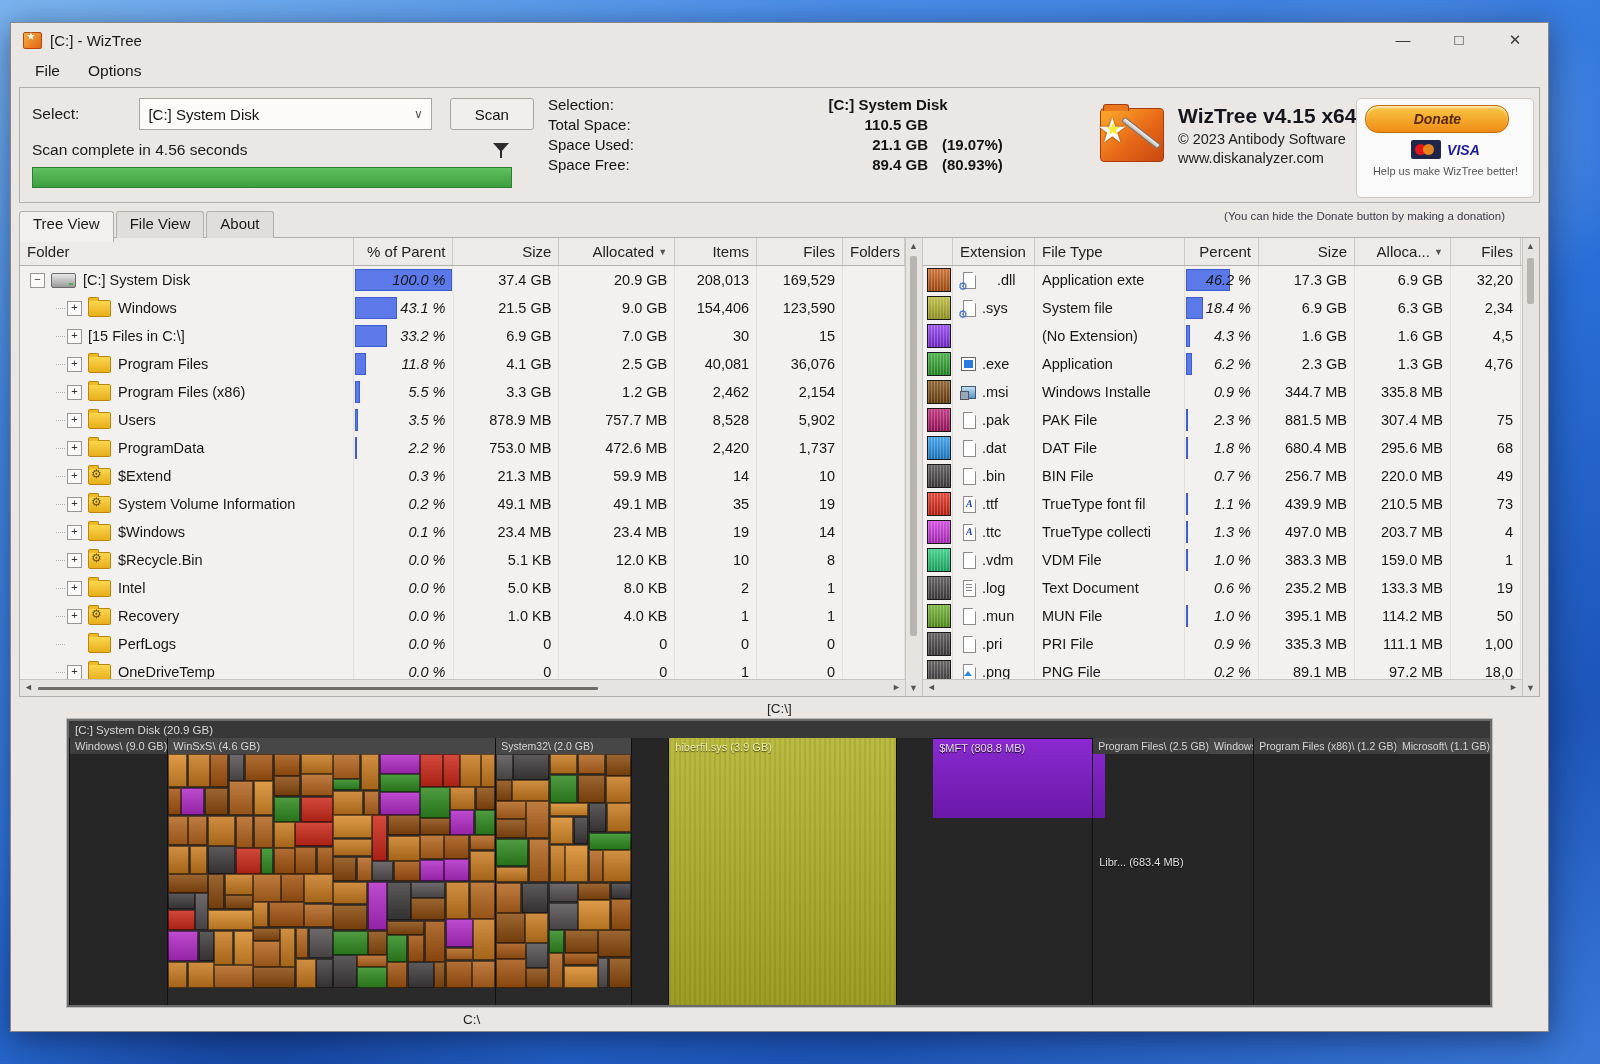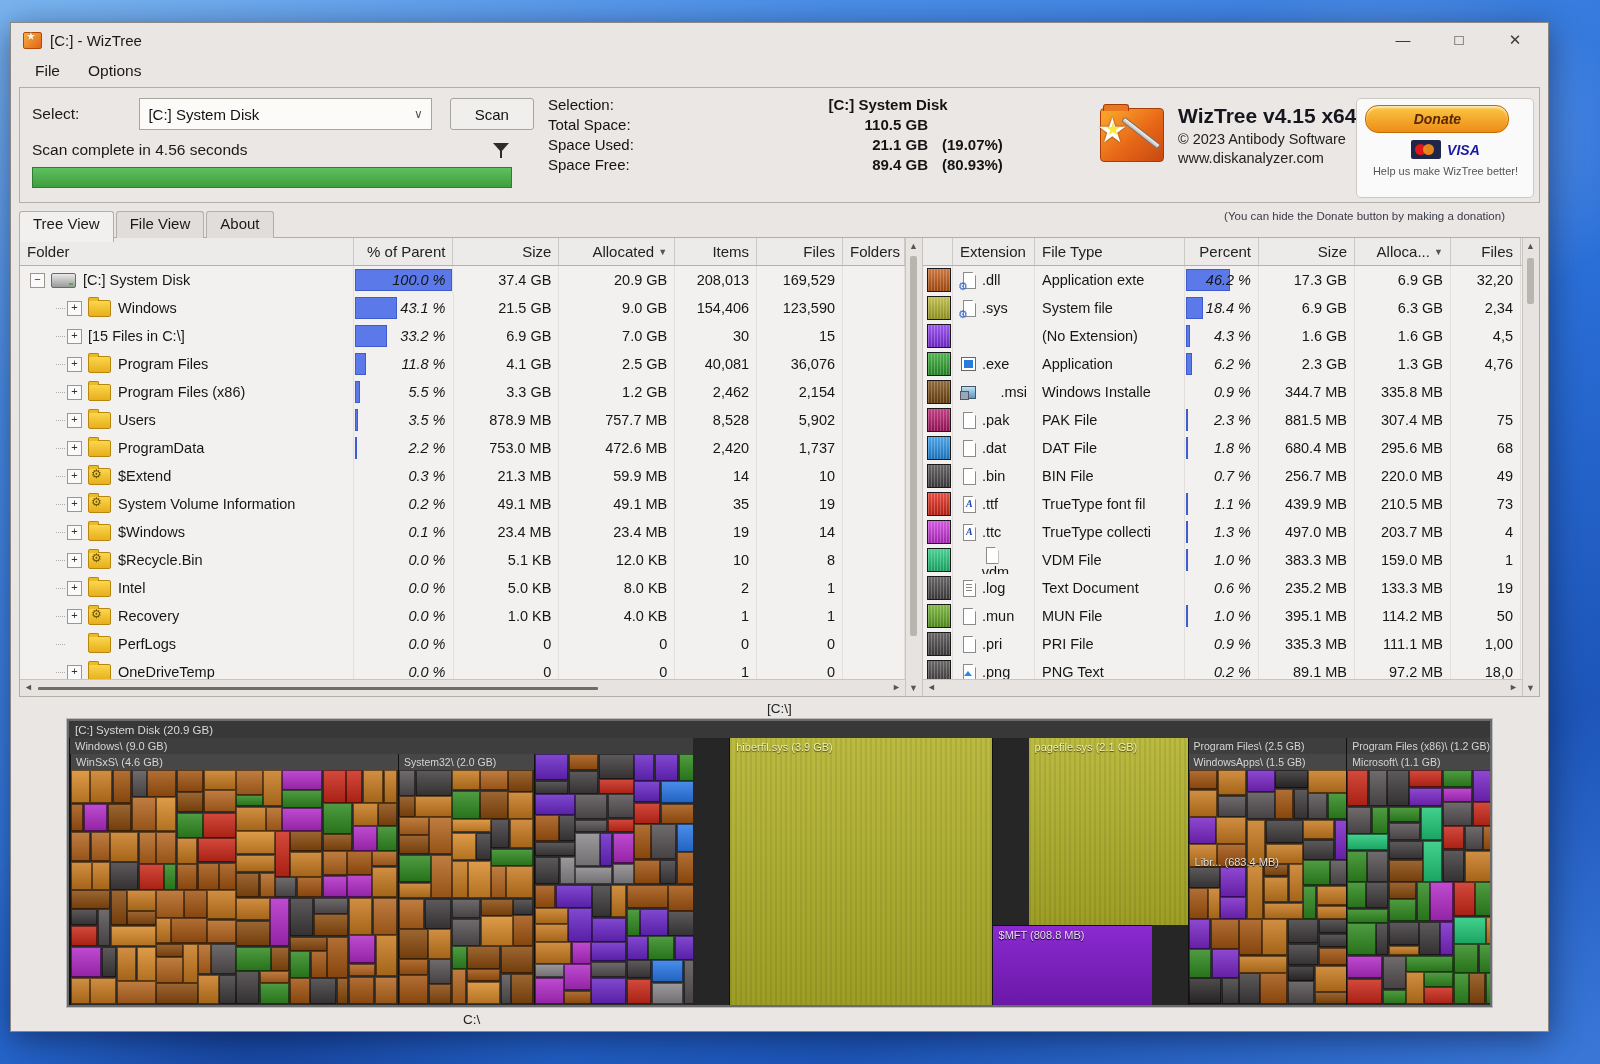--- a/index.html
+++ b/index.html
@@ -138,21 +138,21 @@
   .fi-text::after{content:"";position:absolute;left:6px;top:5px;width:6px;height:1px;background:#888;box-shadow:0 3px 0 #888,0 6px 0 #888;}
   .fi-img::after{content:"";position:absolute;left:4px;top:8px;border-left:4px solid transparent;border-right:4px solid transparent;border-bottom:5px solid #2a8ae0;}
 
   
   .tm-caption{flex:none;height:22px;display:flex;align-items:center;justify-content:center;font-size:13.5px;color:#222;}
   .tm-frame{flex:1;margin:0 56px 0 56px;border:2px solid #6a6a6a;outline:1px solid #bbb;background:#262626;
     position:relative;display:flex;flex-direction:column;overflow:hidden;}
   .tm-root-strip{flex:none;height:17px;background:#383838;color:#d8d8d8;font-size:11.5px;
     display:flex;align-items:center;padding-left:6px;}
   .tm-body{flex:1;display:flex;}
-  .tm-col{position:relative;border-left:1px solid #111;display:flex;flex-direction:column;}
+  .tm-col{position:relative;border-left:1px solid #111;display:flex;flex-direction:row;}
   .tm-strip{flex:none;height:16px;color:#d5d5d5;font-size:11px;display:flex;align-items:center;
     padding-left:5px;background:#3e3e3e;white-space:nowrap;overflow:hidden;}
   .tm-substrip{background:#474747;}
   .tm-subrow{flex:1;display:flex;}
   .tm-subcol{position:relative;border-left:1px solid #111;display:flex;flex-direction:column;}
   .mosaic{flex:1;position:relative;overflow:hidden;background:#2a2a2a;}
   .tile{position:absolute;box-shadow:inset 0 0 0 1px rgba(0,0,0,.5);
     background-image:linear-gradient(rgba(255,255,255,.16),rgba(0,0,0,.18));}
   .olive{background:#b2b32a;background-image:repeating-linear-gradient(90deg,rgba(0,0,0,.07) 0 2px,transparent 2px 5px),
     linear-gradient(rgba(255,255,255,.1),rgba(0,0,0,.12));position:relative;margin-left:36px;}
@@ -551,21 +551,21 @@
             <div class="th r" style="width:96px"><span>Alloca...</span>&nbsp;<span style="font-size:9px;color:#555">▼</span></div>
             <div class="th r" style="width:70px">
                 <span>Files</span>
               </div>
           </div>
           <div class="rows" id="ext-rows">
               <div class="trow">
                 <div class="cell" style="width: 30px; padding: 0px 0px 0px 4px;">
                   <span class="swatch" style="background-color: rgb(195, 90, 20);"></span>
                 </div>
-                <div class="cell" style="width: 82px;">
+                <div class="cell" style="width: 82px; gap: 15px;">
                   <span class="fi fi-gears"></span>
                   <span>.dll</span>
                 </div>
                 <div class="cell" style="width: 150px;">Application exte</div>
                 <div class="cell pctcell" style="width: 74px;">
                   <div class="pctbar" style="width: 60.06%;"></div>
                   <span class="pcttext">46.2 %</span>
                 </div>
                 <div class="cell r" style="width: 96px;">17.3 GB</div>
                 <div class="cell r" style="width: 96px;">6.9 GB</div>
@@ -619,21 +619,21 @@
                   <span class="pcttext">6.2 %</span>
                 </div>
                 <div class="cell r" style="width: 96px;">2.3 GB</div>
                 <div class="cell r" style="width: 96px;">1.3 GB</div>
                 <div class="cell r" style="width: 70px;">4,76</div>
               </div>
               <div class="trow">
                 <div class="cell" style="width: 30px; padding: 0px 0px 0px 4px;">
                   <span class="swatch" style="background-color: rgb(122, 74, 16);"></span>
                 </div>
-                <div class="cell" style="width: 82px; justify-content: space-between;">
+                <div class="cell" style="width: 82px;">
                   <span class="fi fi-msi"></span>
                   <span>.msi</span>
                 </div>
                 <div class="cell" style="width: 150px;">Windows Installe</div>
                 <div class="cell pctcell" style="width: 74px;">
                   <span class="pcttext">0.9 %</span>
                 </div>
                 <div class="cell r" style="width: 96px;">344.7 MB</div>
                 <div class="cell r" style="width: 96px;">335.8 MB</div>
                 <div class="cell r" style="width: 70px;"></div>
@@ -719,21 +719,21 @@
                   <span class="pcttext">1.3 %</span>
                 </div>
                 <div class="cell r" style="width: 96px;">497.0 MB</div>
                 <div class="cell r" style="width: 96px;">203.7 MB</div>
                 <div class="cell r" style="width: 70px;">4</div>
               </div>
               <div class="trow">
                 <div class="cell" style="width: 30px; padding: 0px 0px 0px 4px;">
                   <span class="swatch" style="background-color: rgb(32, 200, 120);"></span>
                 </div>
-                <div class="cell" style="width: 82px; flex-direction: column;">
+                <div class="cell" style="width: 82px;">
                   <span class="fi fi-page"></span>
                   <span>.vdm</span>
                 </div>
                 <div class="cell" style="width: 150px;">VDM File</div>
                 <div class="cell pctcell" style="width: 74px;">
                   <div class="pctbar" style="width: 2%;"></div>
                   <span class="pcttext">1.0 %</span>
                 </div>
                 <div class="cell r" style="width: 96px;">383.3 MB</div>
                 <div class="cell r" style="width: 96px;">159.0 MB</div>
@@ -789,21 +789,21 @@
                 <div class="cell r" style="width: 70px;">1,00</div>
               </div>
               <div class="trow">
                 <div class="cell" style="width: 30px; padding: 0px 0px 0px 4px;">
                   <span class="swatch" style="background-color: rgb(74, 70, 72);"></span>
                 </div>
                 <div class="cell" style="width: 82px;">
                   <span class="fi fi-img"></span>
                   <span>.png</span>
                 </div>
-                <div class="cell" style="width: 150px;">PNG Text</div>
+                <div class="cell" style="width: 150px;">PNG File</div>
                 <div class="cell pctcell" style="width: 74px;">
                   <span class="pcttext">0.2 %</span>
                 </div>
                 <div class="cell r" style="width: 96px;">89.1 MB</div>
                 <div class="cell r" style="width: 96px;">97.2 MB</div>
                 <div class="cell r" style="width: 70px;">18,0</div>
               </div>
             </div>
           <div class="hscroll">
             <span class="hs-ar" style="left:4px">◄</span>

